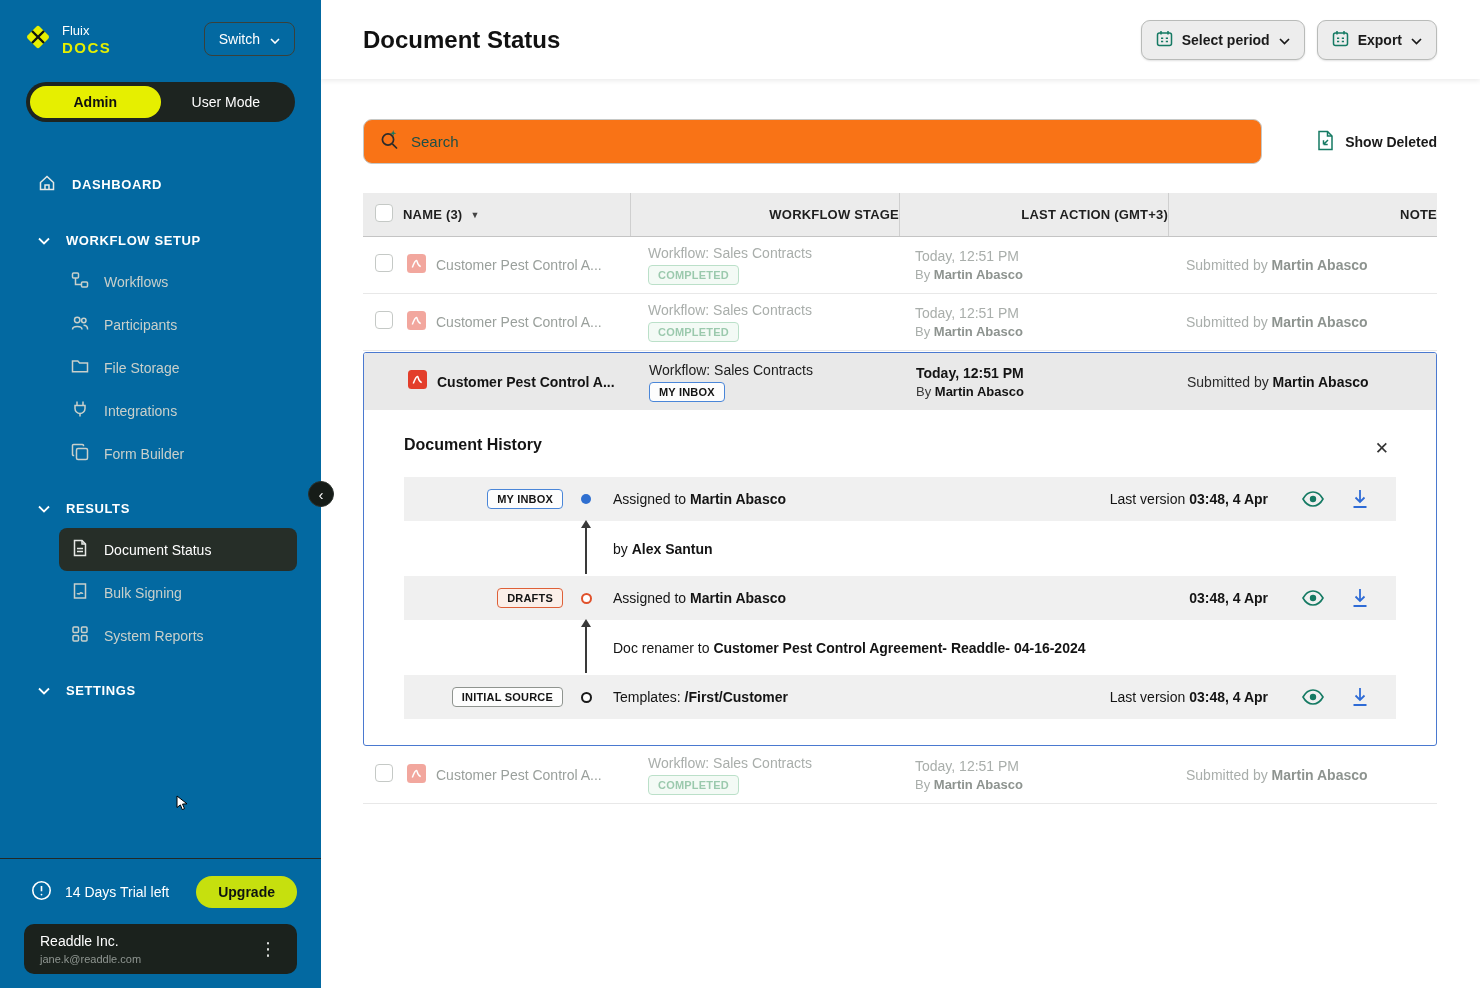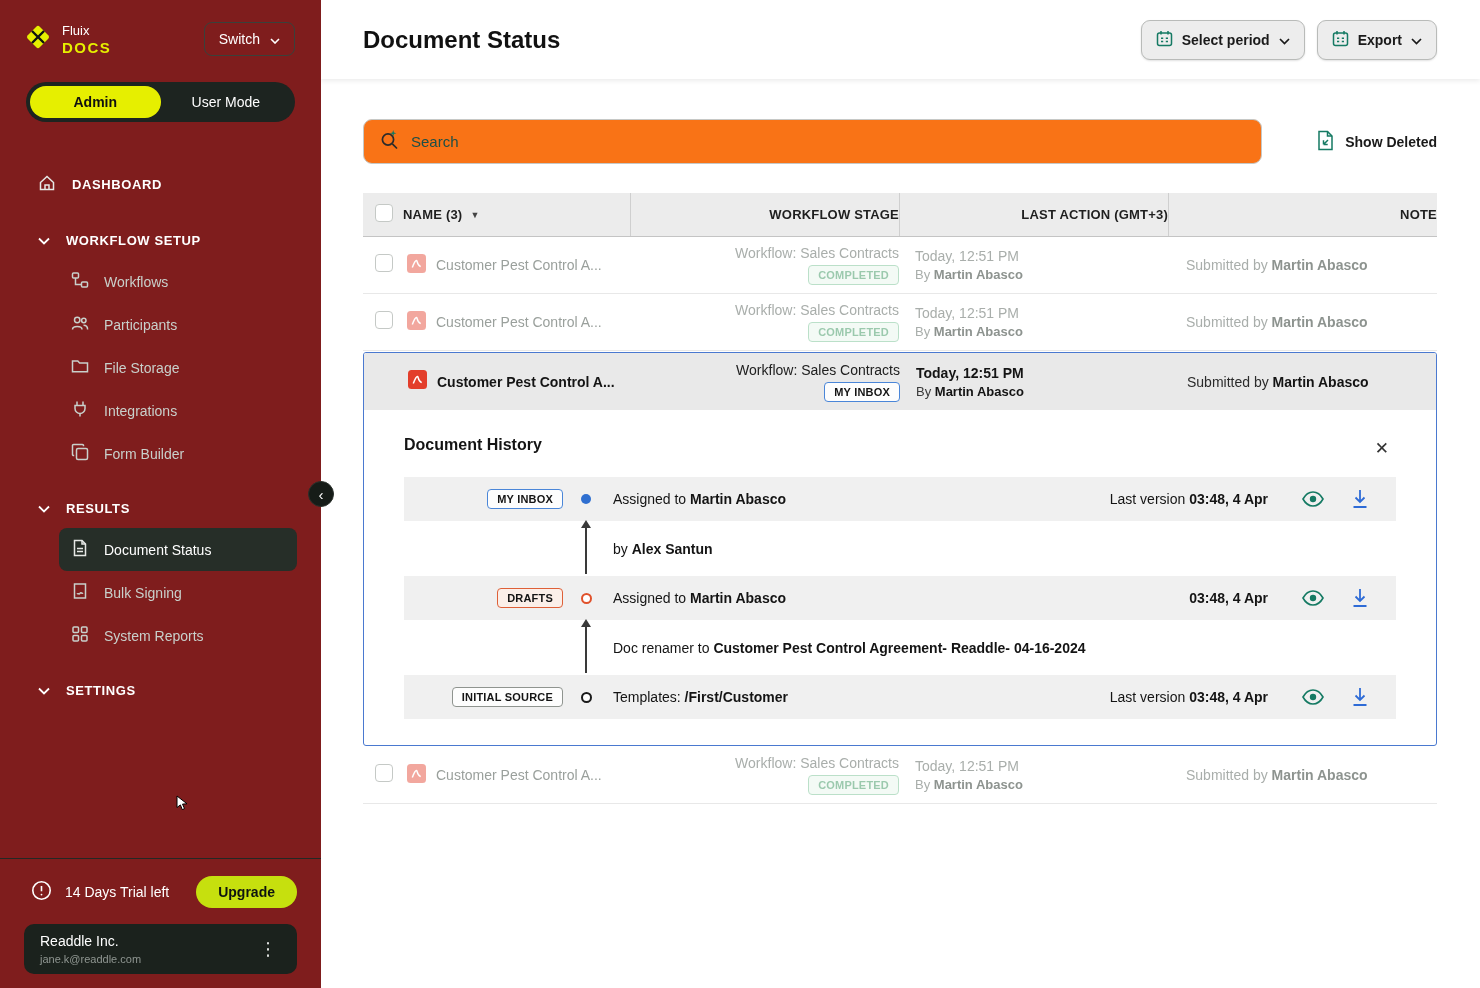--- a/index.html
+++ b/index.html
@@ -1,21 +1,21 @@
 <!DOCTYPE html>
 <html><head>
 <meta charset="utf-8">
 <style>
   * { box-sizing: border-box; margin: 0; padding: 0; }
   html,body { width:1480px; height:988px; }
   body { font-family:"Liberation Sans", sans-serif; overflow:hidden; background:#fff; }
   .app { display:flex; width:1480px; height:988px; position:relative; }
 
   
-  .sidebar { width:321px; min-width:321px; background:#7f1d1d; color:#fff; display:flex; flex-direction:column; position:relative; }
+  .sidebar { width:321px; min-width:321px; background:#0369a1; color:#fff; display:flex; flex-direction:column; position:relative; }
   .sb-top { display:flex; justify-content:space-between; align-items:center; padding:22px 26px 0 24px; }
   .logo { display:flex; align-items:center; gap:10px; }
   .logo-text .brand { font-size:13px; color:#fff; }
   .logo-text .product { font-size:15px; font-weight:bold; color:#E6EF00; letter-spacing:1.5px; margin-top:1px; }
   .switch-btn { display:flex; align-items:center; gap:10px; border:1px solid #39413B; border-radius:8px; padding:8px 14px; font-size:14px; color:#fff; background:transparent; cursor:pointer; font-family:inherit; }
   .mode-toggle { margin:26px 26px 0; background:#1D2420; border-radius:22px; padding:4px; display:flex; }
   .mode-admin { flex:1; text-align:center; background:#E6EF00; color:#101010; font-weight:bold; font-size:14px; border-radius:18px; padding:8px 0; cursor:pointer; }
   .mode-user { flex:1; text-align:center; color:#fff; font-size:14px; padding:8px 0; cursor:pointer; }
   .sb-nav { margin-top:40px; padding:0 24px; flex:1; overflow:hidden; }
   .sb-head { display:flex; align-items:center; gap:16px; padding:12px 14px; font-size:13px; font-weight:bold; letter-spacing:0.6px; color:#fff; cursor:pointer; }
@@ -55,21 +55,21 @@
   .th-name { display:flex; align-items:center; gap:8px; cursor:pointer; }
   .th-line { border-left:1px solid #CFCFCF; height:100%; display:flex; align-items:center;justify-content:flex-end; }
   .th-stage { padding-left:18px; } .th-action { padding-left:16px; } .th-note { padding-left:18px; }
   .sort-caret { font-size:9px; color:#444; }
 
   .trow { height:57px; align-items:center; border-bottom:1px solid #E8E8E8; background:#fff; cursor:pointer; }
   .c-check { padding-left:12px; }
   .checkbox { width:18px; height:18px; border:1.5px solid #C5C9C6; border-radius:4px; display:inline-block; background:#fff; cursor:pointer; }
   .c-name { display:flex; align-items:center; gap:10px; padding-left:4px; padding-right:10px; }
   .row-name { font-size:14px; white-space:nowrap; overflow:hidden; }
-  .c-stage { padding-left:18px;text-align:right; }
+  .c-stage { padding-left:18px; }
   .stage-line { font-size:14px; }
   .c-stage .badge { margin-top:4px; }
   .c-action { padding-left:16px; }
   .t-time { font-size:14px; }
   .t-by { font-size:13px; margin-top:3px; }
   .c-note { padding-left:18px; font-size:14px; }
 
   .muted { color:#A9AEAB; }
   .muted .row-name { color:#9AA09C; }
   .muted b { color:#8D938F; }

